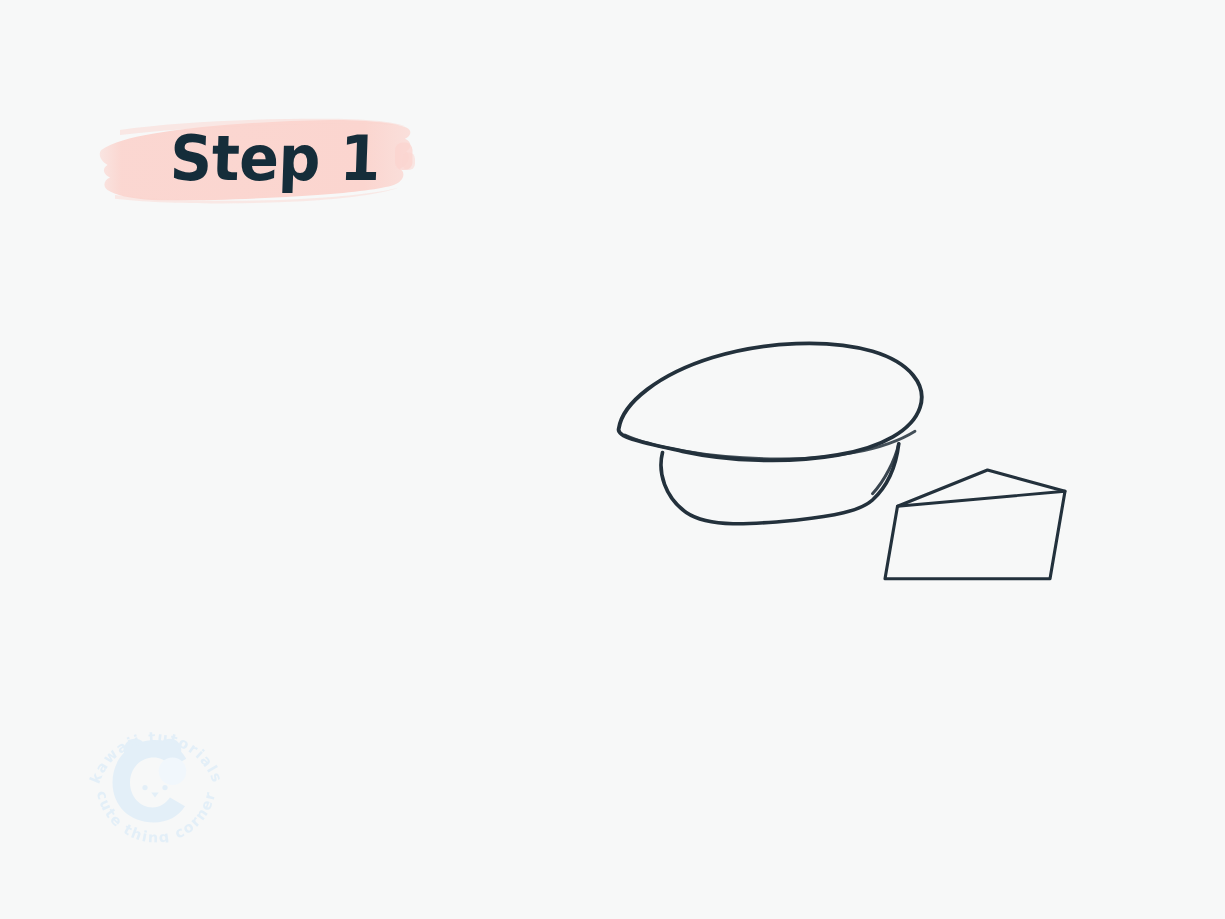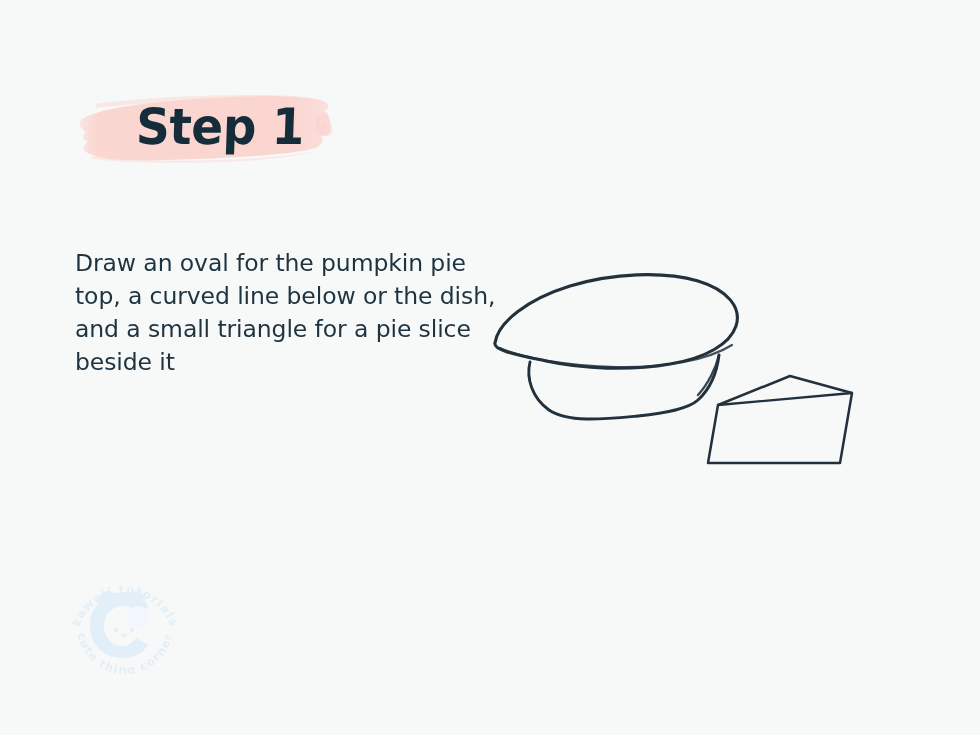--- a/index.html
+++ b/index.html
@@ -109,21 +109,20 @@
       <path d="M18,12 C60,6 120,3 180,3 C212,3 236,5 246,9
                C236,7 208,6 178,7 C118,8 58,11 18,16 Z" fill="#fbd5cf" opacity="0.5"></path>
       <path d="M14,64 C50,69 110,70 166,67 C200,65 228,62 241,58
                C228,63 198,67 164,69 C108,72 48,71 14,67 Z" fill="#fbd5cf" opacity="0.45"></path>
       <rect x="238" y="22" width="14" height="22" rx="6" fill="#fbd5cf" opacity="0.8"></rect>
       <rect x="244" y="30" width="10" height="14" rx="5" fill="#fbd5cf" opacity="0.55"></rect>
     </svg>
     <div id="step-title-text">Step 1</div>
   </div>
 
-  <div id="instruction-text">Draw an oval for the pumpkin pie top, a curved line below or the dish, and a small triangle for a pie slice beside it</div>
 
   <div id="drawing">
     <svg width="420" height="250" viewBox="0 0 420 250" aria-hidden="true">
       <g fill="none" stroke="#23313c" stroke-linecap="round" stroke-linejoin="round">
 
         <path d="M25,93 C28,72 58,49 100,36 C143,23 193,21 228,31
                  C258,40 272,58 266,76 C260,94 236,108 200,114
                  C160,121 113,119 76,111 C44,104 23,100 25,93 Z" stroke-width="3.1"></path>
 
         <path d="M30,98 C52,108 96,116 146,117 C196,118 238,110 262,95" stroke-width="2.2" opacity="0.85"></path>

